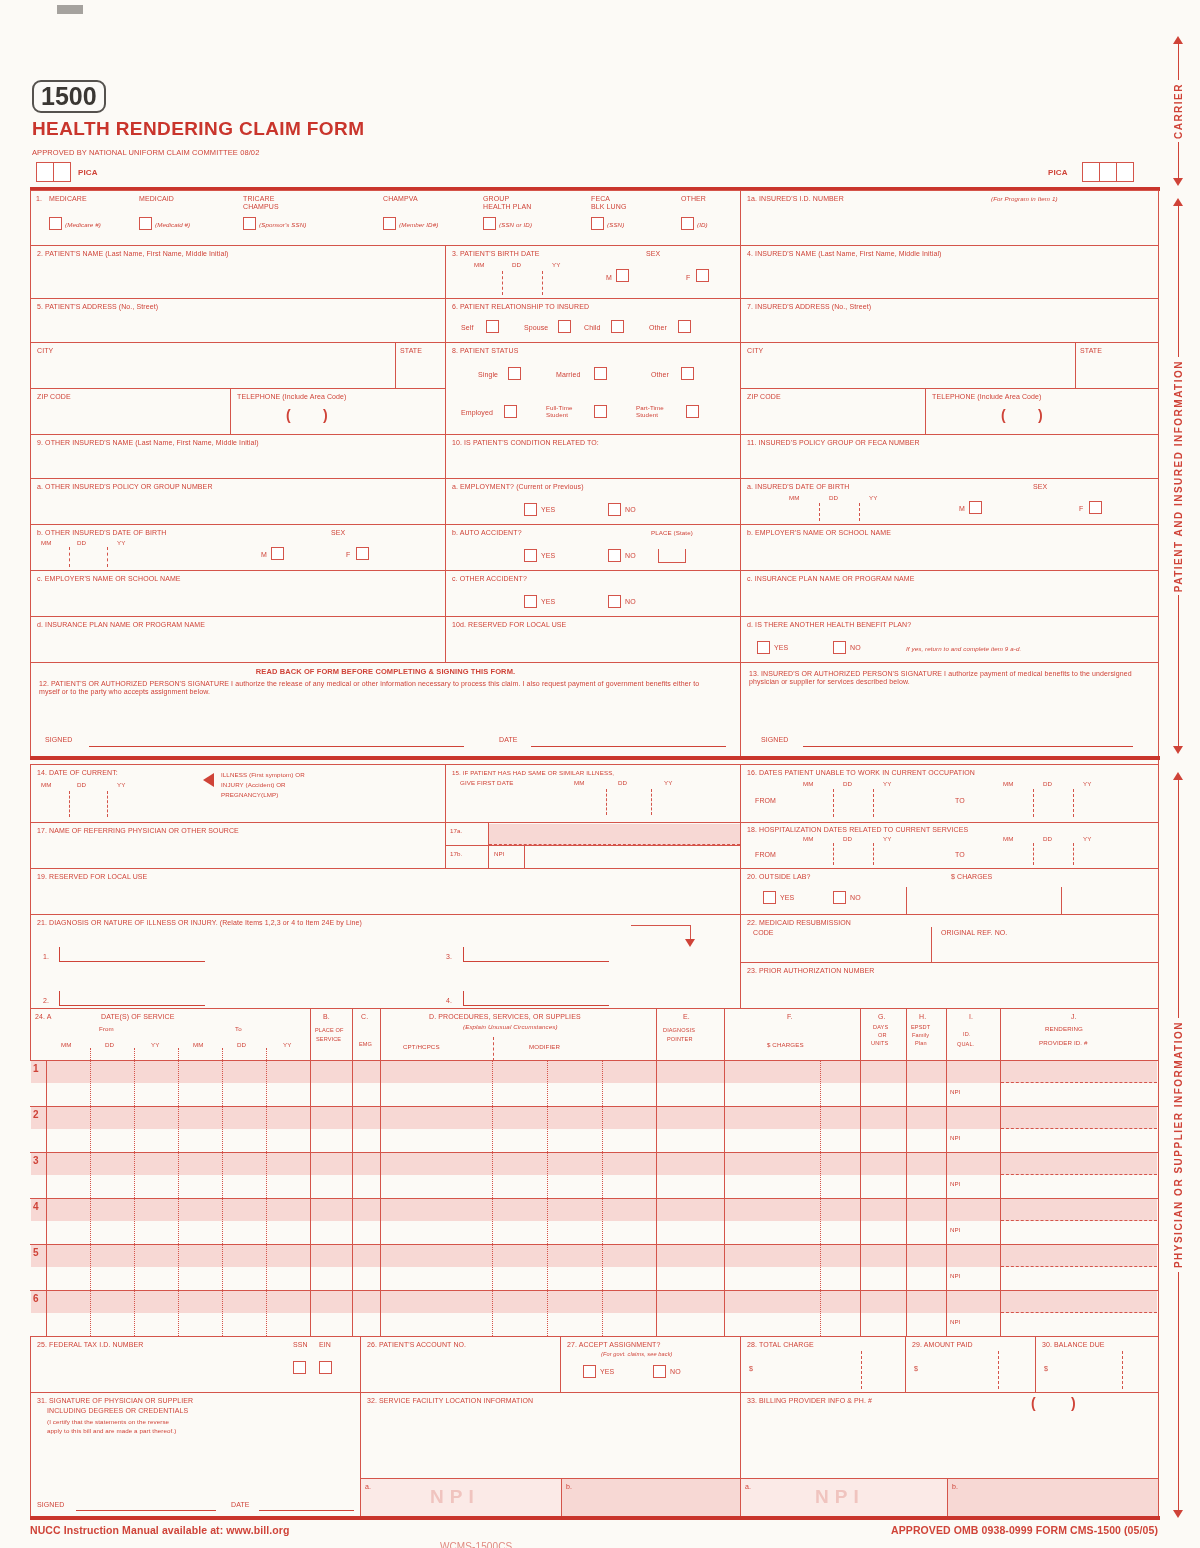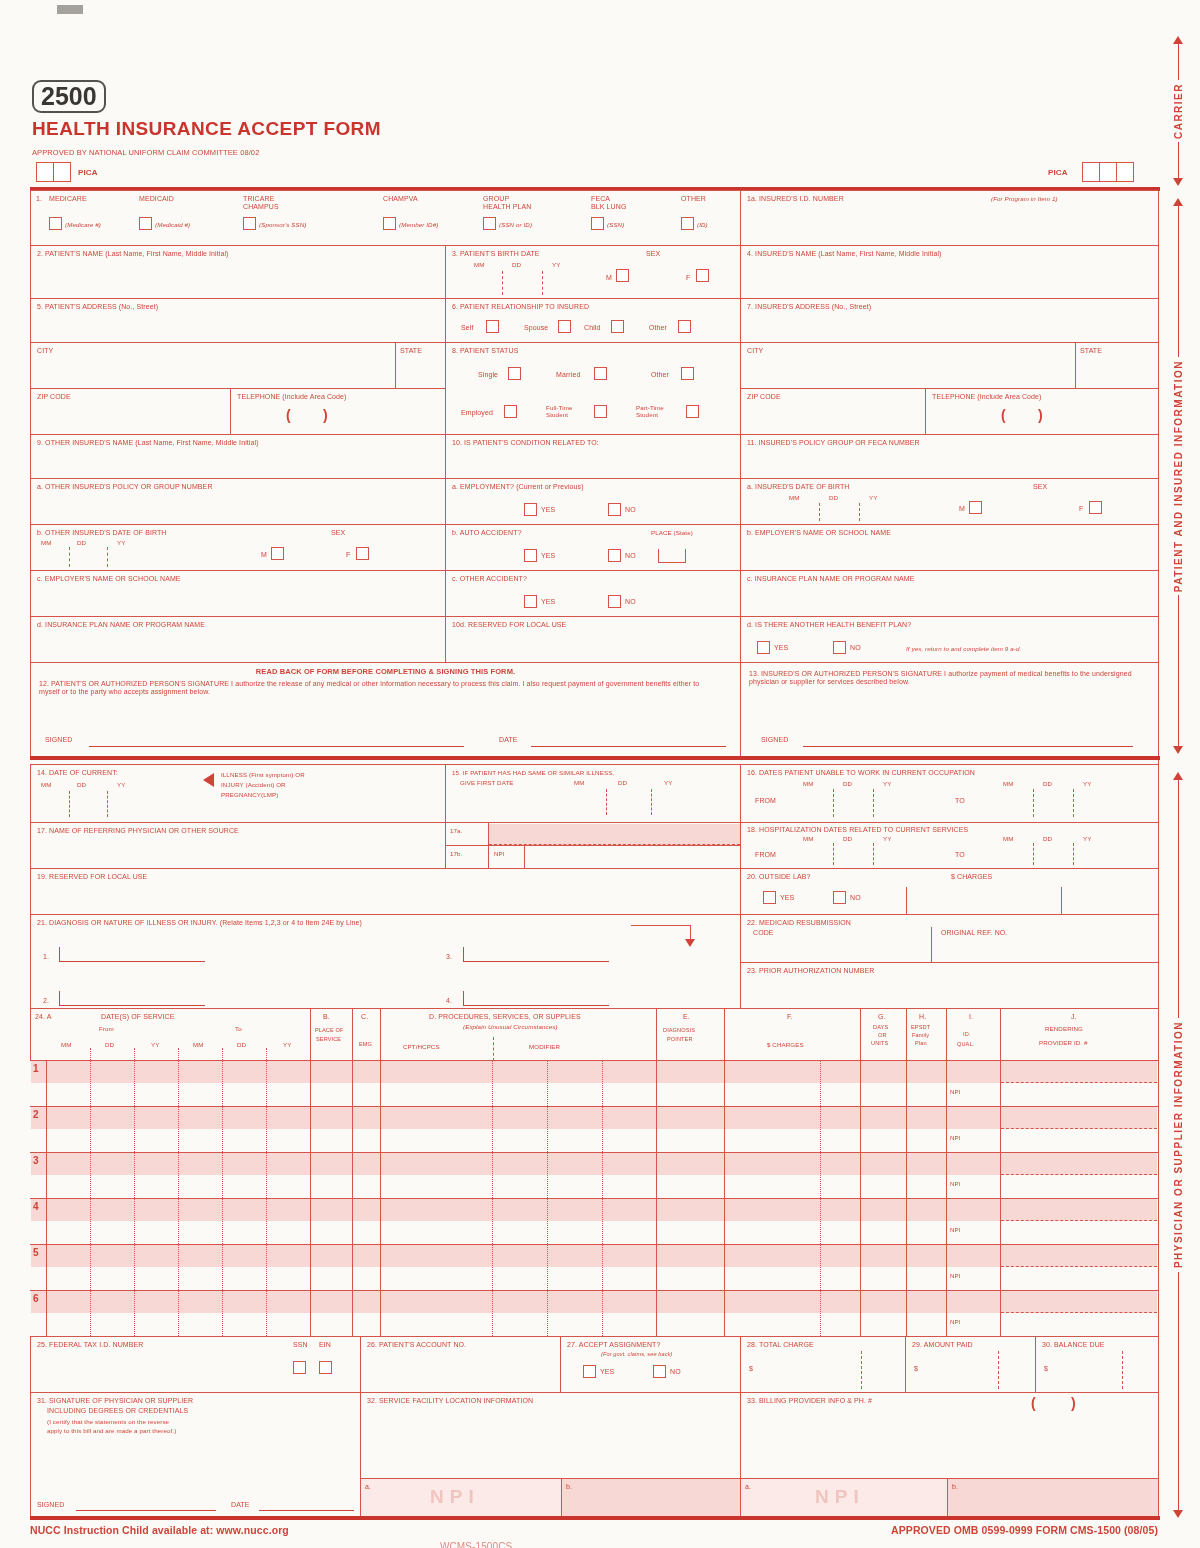--- a/index.html
+++ b/index.html
@@ -43,22 +43,22 @@
   .corner{position:absolute;border-left:1px solid var(--ln);border-right:1px solid var(--ln);border-bottom:1px solid var(--ln);}
   .lshape{position:absolute;border-left:1px solid var(--tx);border-bottom:1px solid var(--tx);}
   .paren{position:absolute;font-size:14px;color:var(--tx);font-weight:bold;}
 </style>
 </head>
 <body>
 
 <div class="page">
 
   <div style="position:absolute;left:57px;top:5px;width:26px;height:9px;background:#a5a29e;"></div>
-  <div style="position:absolute;left:32px;top:80px;border:2px solid #55524e;border-radius:9px;padding:0 7px;font-size:25px;font-weight:bold;color:#3a3733;background:#fbfaf7;"><span>2500</span></div>
-  <div class="l bold" style="left:32px;top:118px;font-size:19px;color:var(--tk);letter-spacing:.4px;">HEALTH INSURANCE ACCEPT FORM</div>
+  <div style="position:absolute;left:32px;top:80px;border:2px solid #55524e;border-radius:9px;padding:0 7px;font-size:25px;font-weight:bold;color:#3a3733;background:#fbfaf7;"><span>1500</span></div>
+  <div class="l bold" style="left:32px;top:118px;font-size:19px;color:var(--tk);letter-spacing:.4px;">HEALTH RENDERING CLAIM FORM</div>
   <div class="l" style="left:32px;top:149px;font-size:7.5px;">APPROVED BY NATIONAL UNIFORM CLAIM COMMITTEE 08/02</div>
 
   <div class="cb" style="left:36px;top:162px;width:18px;height:20px;"></div>
   <div class="cb" style="left:53px;top:162px;width:18px;height:20px;"></div>
   <div class="l bold" style="left:78px;top:168px;font-size:8px;">PICA</div>
 
   <div class="l bold" style="left:1048px;top:168px;font-size:8px;">PICA</div>
   <div class="cb" style="left:1082px;top:162px;width:18px;height:20px;"></div>
   <div class="cb" style="left:1099px;top:162px;width:18px;height:20px;"></div>
   <div class="cb" style="left:1116px;top:162px;width:18px;height:20px;"></div>
@@ -580,17 +580,17 @@
   <div class="l" style="left:566px;top:1483px;">b.</div>
   <div class="shadel" style="left:741px;top:1479px;width:206px;height:37px;"></div>
   <div class="l" style="left:745px;top:1483px;">a.</div>
   <div class="ghost" style="left:815px;top:1486px;">NPI</div>
   <div class="vln" style="left:947px;top:1478px;height:38px;"></div>
   <div class="shade" style="left:948px;top:1479px;width:210px;height:37px;"></div>
   <div class="l" style="left:952px;top:1483px;">b.</div>
 
   <div class="thick" style="left:30px;top:1516px;width:1130px;height:4px;"></div>
 
-  <div class="l bold" style="left:30px;top:1524px;font-size:10.5px;">NUCC Instruction Child available at: www.nucc.org</div>
-  <div class="l bold" style="left:758px;top:1524px;width:400px;text-align:right;font-size:10.5px;">APPROVED OMB 0599-0999 FORM CMS-1500 (08/05)</div>
+  <div class="l bold" style="left:30px;top:1524px;font-size:10.5px;">NUCC Instruction Manual available at: www.bill.org</div>
+  <div class="l bold" style="left:758px;top:1524px;width:400px;text-align:right;font-size:10.5px;">APPROVED OMB 0938-0999 FORM CMS-1500 (05/05)</div>
   <div class="l" style="left:440px;top:1541px;font-size:10px;color:#e08a80;">WCMS-1500CS</div>
 
 </div>
 
 </body></html>

